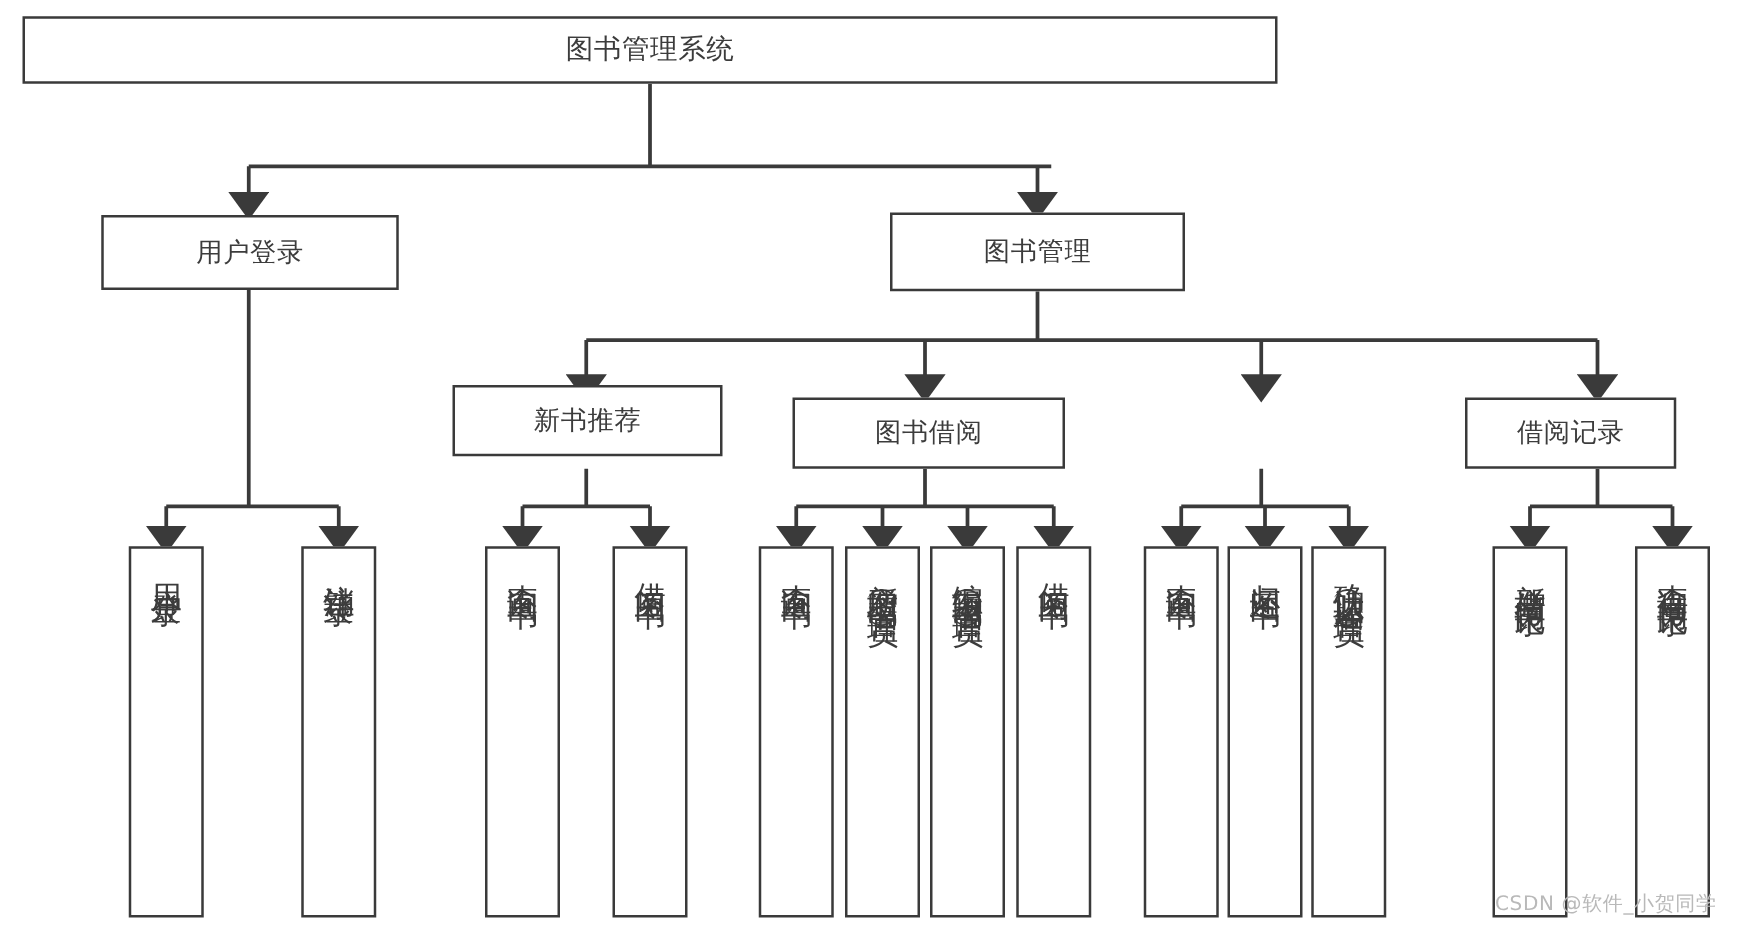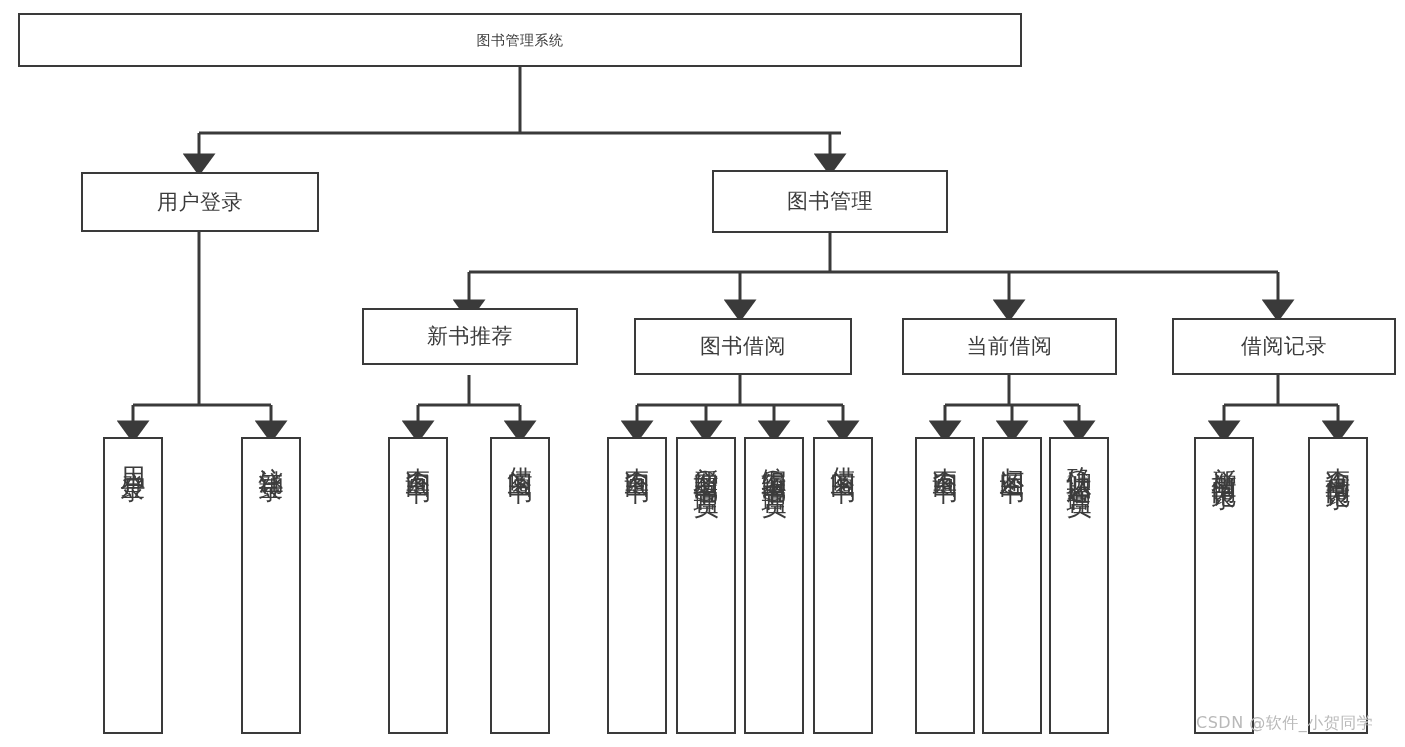--- a/index.html
+++ b/index.html
@@ -25,21 +25,21 @@
     color:#3c3c3c;
   }
   .node .lbl{
     display:block;
     line-height:1.18;
     letter-spacing:0.5px;
     white-space:nowrap;
   }
   
   .h .lbl{font-size:21px;}
-  .n-root .lbl{font-size:14px;}
+  .n-root .lbl{font-size:22px;}
 
   
   .v{align-items:flex-start;padding-top:6px;}
   .v .lbl{
     writing-mode:vertical-rl;
     text-orientation:upright;
     font-size:25px;
     line-height:1.0;
     letter-spacing:4px;
     white-space:nowrap;
@@ -124,25 +124,22 @@
   </div>
 
   <div class="node h" style="left:362px;top:308px;width:216px;height:57px;">
     <span class="lbl">新书推荐</span>
   </div>
 
   <div class="node h" style="left:634px;top:318px;width:218px;height:57px;">
     <span class="lbl">图书借阅</span>
   </div>
 
-  <div class="node h" style="left:902px;top:318px;width:215px;height:57px;">
-    <span class="lbl">当前借阅</span>
-  </div>
 
-  <div class="node h" style="left:1172px;top:318px;width:224px;height:57px;">
+  <div class="node h" style="left:1172px;top:318px;width:169px;height:57px;">
     <span class="lbl">借阅记录</span>
   </div>
 
   <div class="node v" style="left:103px;top:437px;width:60px;height:297px;">
     <span class="lbl">用户登录</span>
   </div>
   <div class="node v" style="left:241px;top:437px;width:60px;height:297px;">
     <span class="lbl">注销登录</span>
   </div>
 

